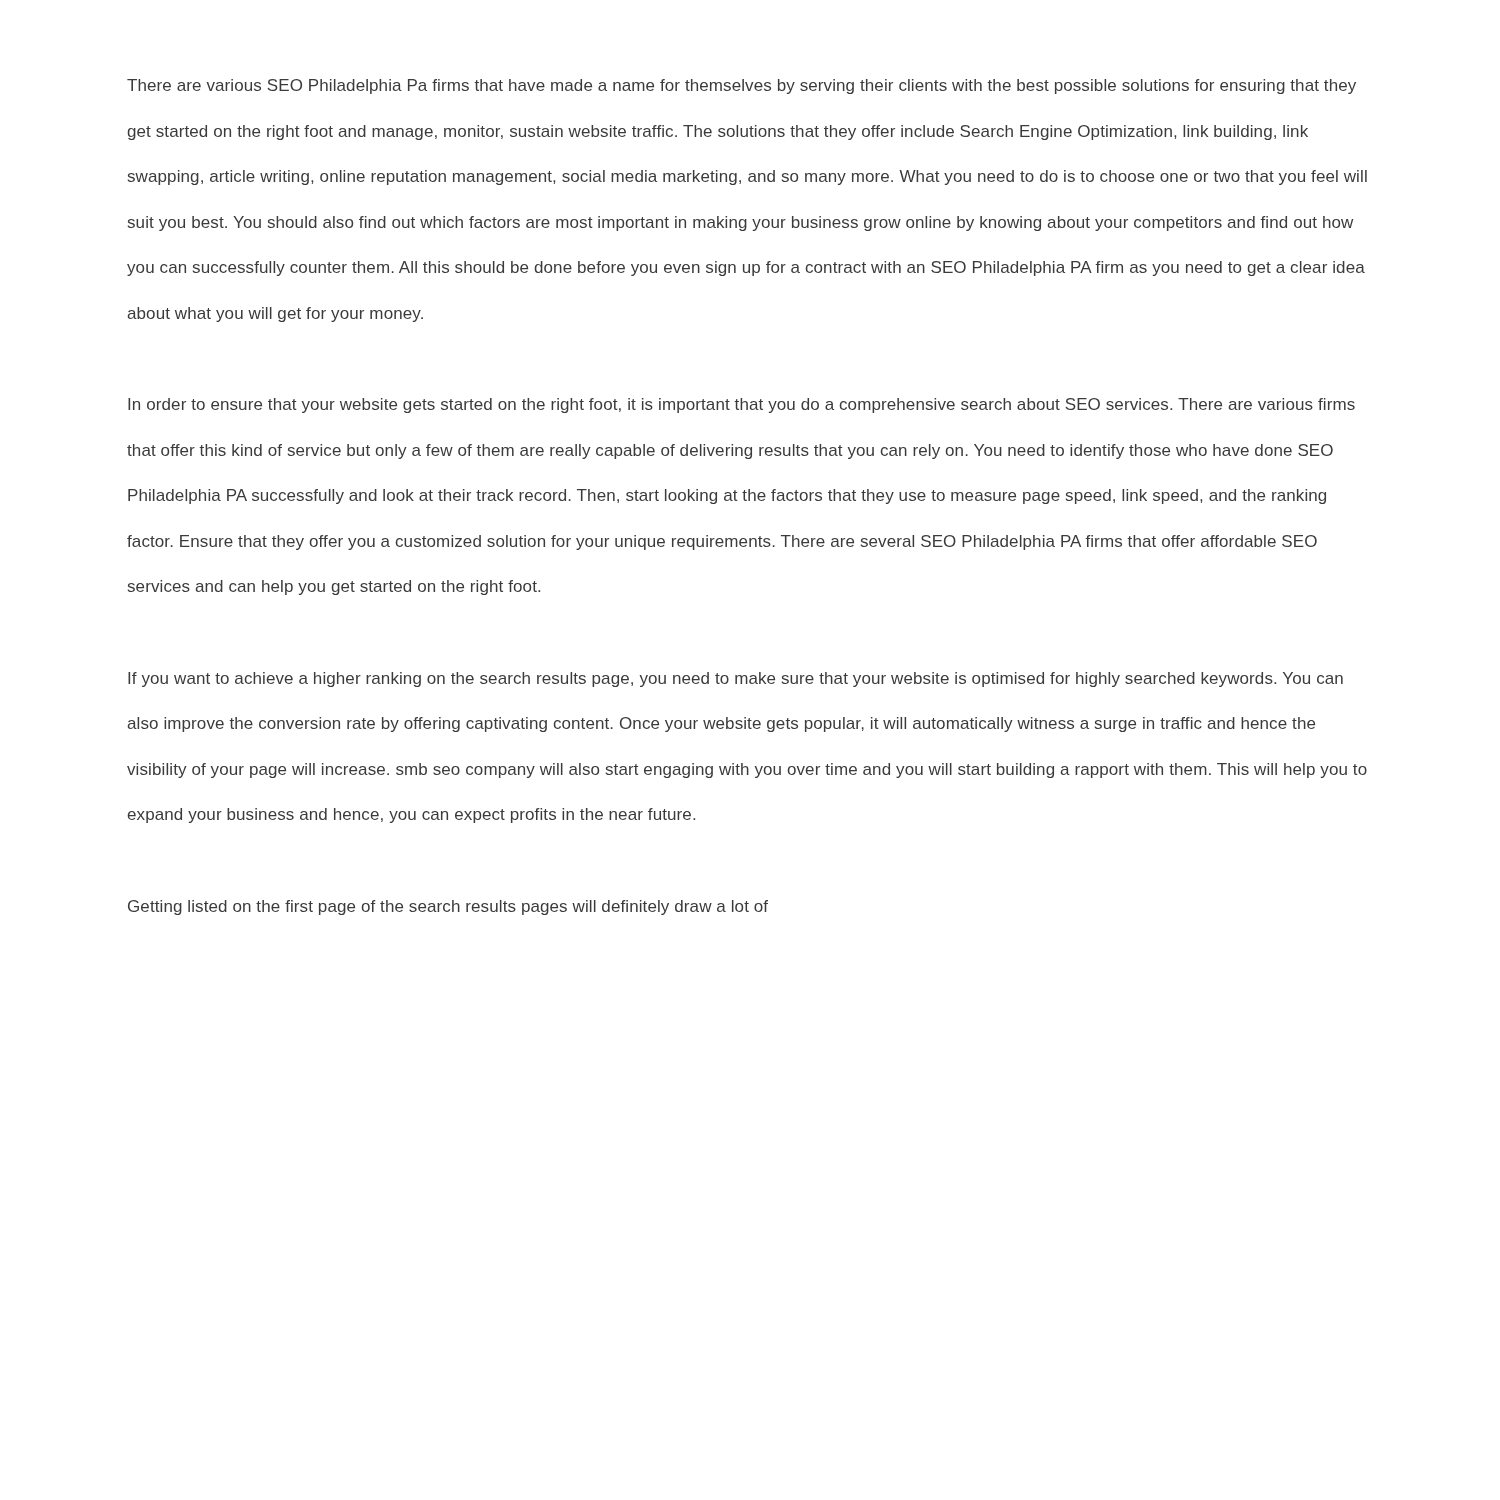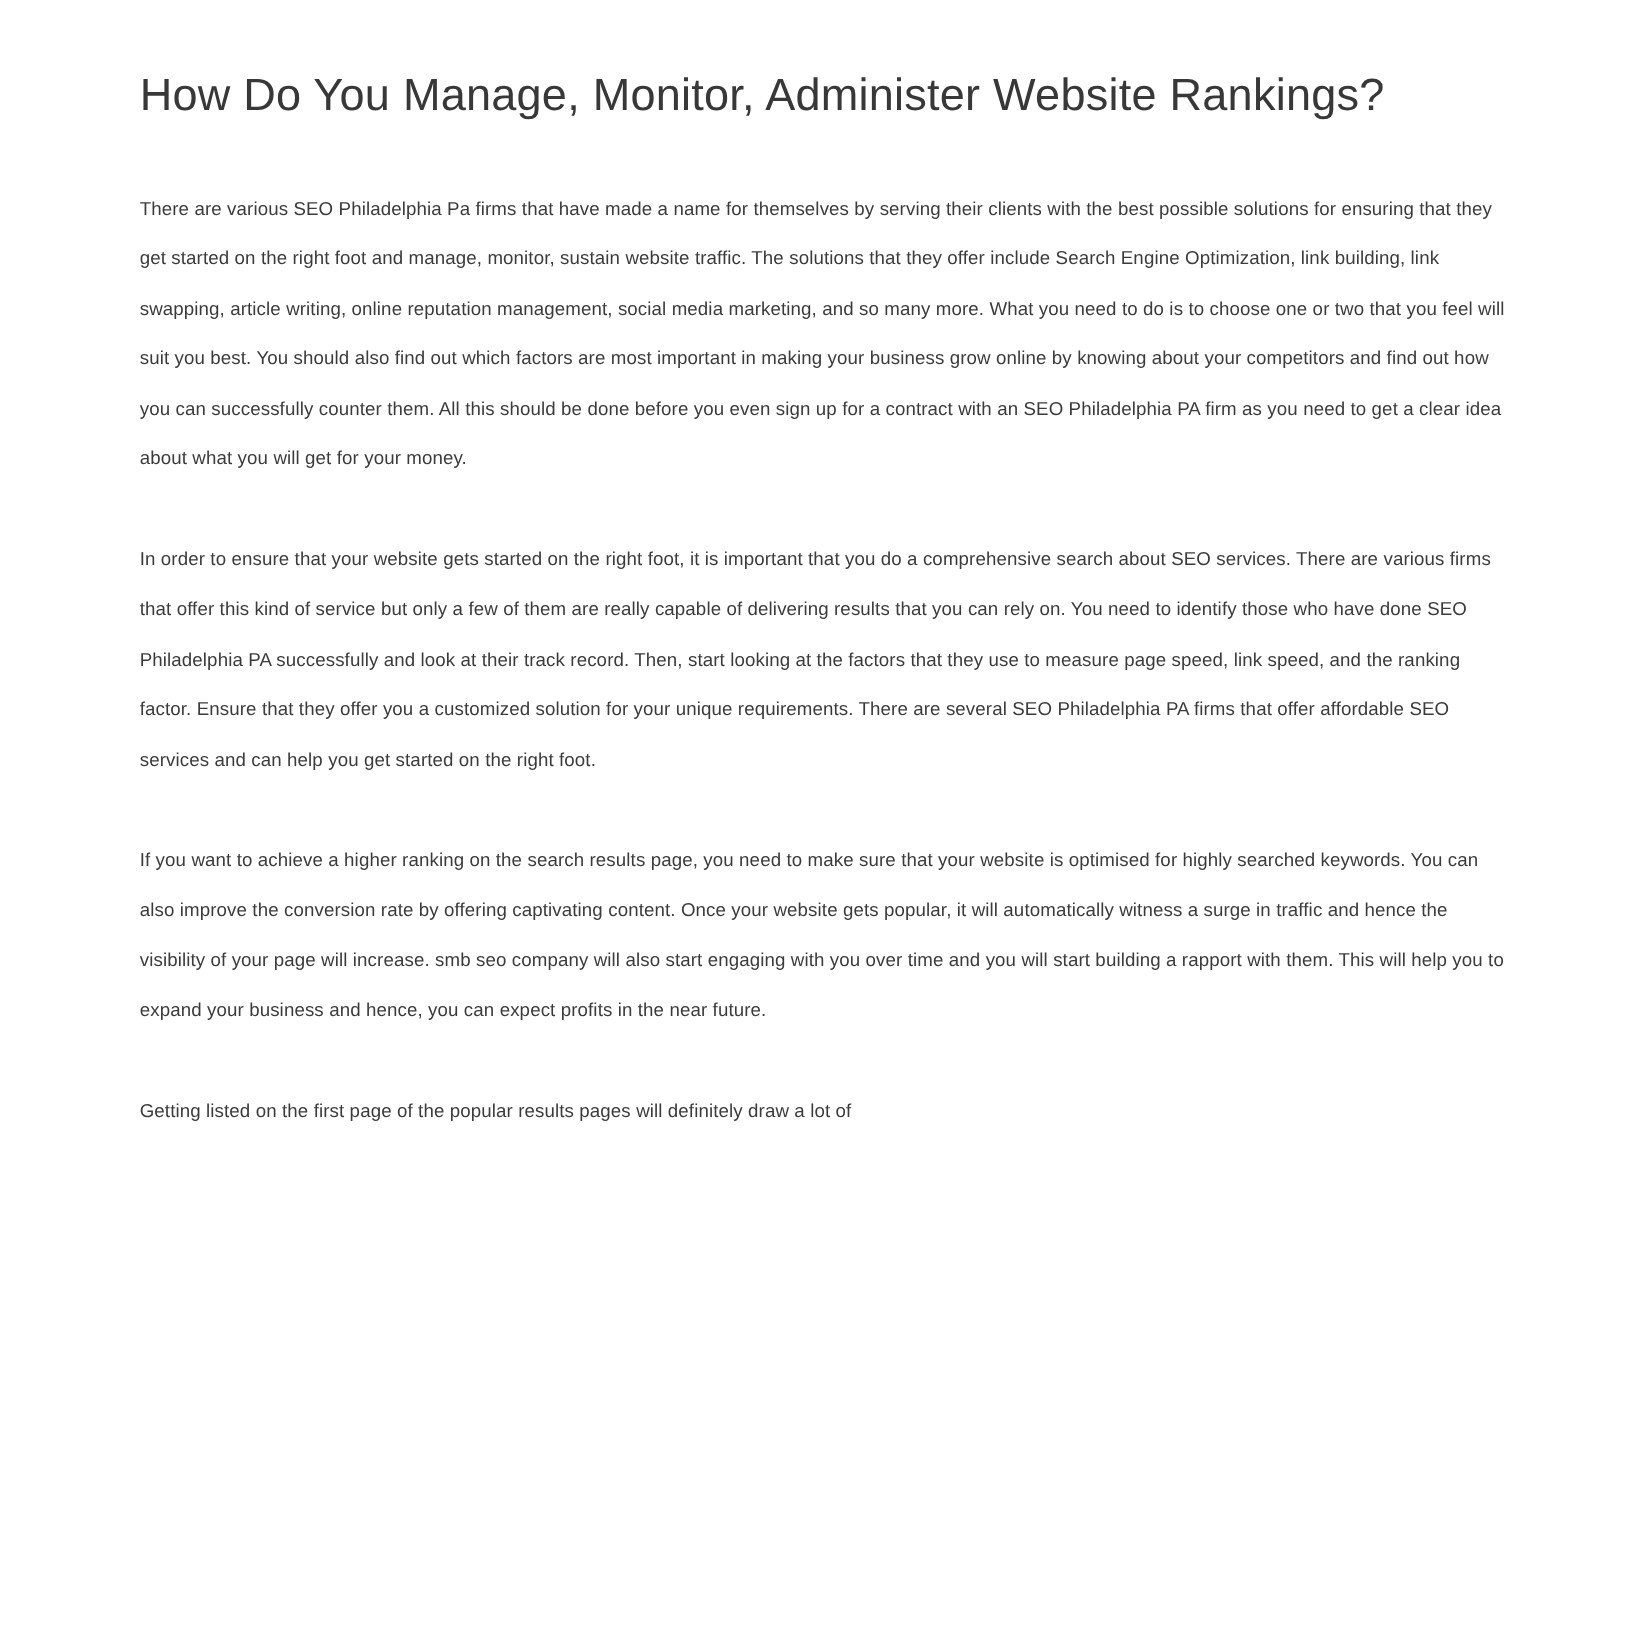--- a/index.html
+++ b/index.html
@@ -33,22 +33,21 @@
     line-height: 45.5px;
     color: #3b3b3b;
     margin: 0 0 46px 0;
     letter-spacing: 0.1px;
   }
 </style>
 </head>
 <body>
 
 <main class="page">
-  <h1 class="article-title">How Do You Manage, Monitor, Administer Website Rankings?</h1>
 
   <p class="article-paragraph">There are various SEO Philadelphia Pa firms that have made a name for themselves by serving their clients with the best possible solutions for ensuring that they get started on the right foot and manage, monitor, sustain website traffic. The solutions that they offer include Search Engine Optimization, link building, link swapping, article writing, online reputation management, social media marketing, and so many more. What you need to do is to choose one or two that you feel will suit you best. You should also find out which factors are most important in making your business grow online by knowing about your competitors and find out how you can successfully counter them. All this should be done before you even sign up for a contract with an SEO Philadelphia PA firm as you need to get a clear idea about what you will get for your money.</p>
 
   <p class="article-paragraph">In order to ensure that your website gets started on the right foot, it is important that you do a comprehensive search about SEO services. There are various firms that offer this kind of service but only a few of them are really capable of delivering results that you can rely on. You need to identify those who have done SEO Philadelphia PA successfully and look at their track record. Then, start looking at the factors that they use to measure page speed, link speed, and the ranking factor. Ensure that they offer you a customized solution for your unique requirements. There are several SEO Philadelphia PA firms that offer affordable SEO services and can help you get started on the right foot.</p>
 
   <p class="article-paragraph">If you want to achieve a higher ranking on the search results page, you need to make sure that your website is optimised for highly searched keywords. You can also improve the conversion rate by offering captivating content. Once your website gets popular, it will automatically witness a surge in traffic and hence the visibility of your page will increase. smb seo company will also start engaging with you over time and you will start building a rapport with them. This will help you to expand your business and hence, you can expect profits in the near future.</p>
 
-  <p class="article-paragraph">Getting listed on the first page of the popular results pages will definitely draw a lot of</p>
+  <p class="article-paragraph">Getting listed on the first page of the search results pages will definitely draw a lot of</p>
 </main>
 
 </body></html>

